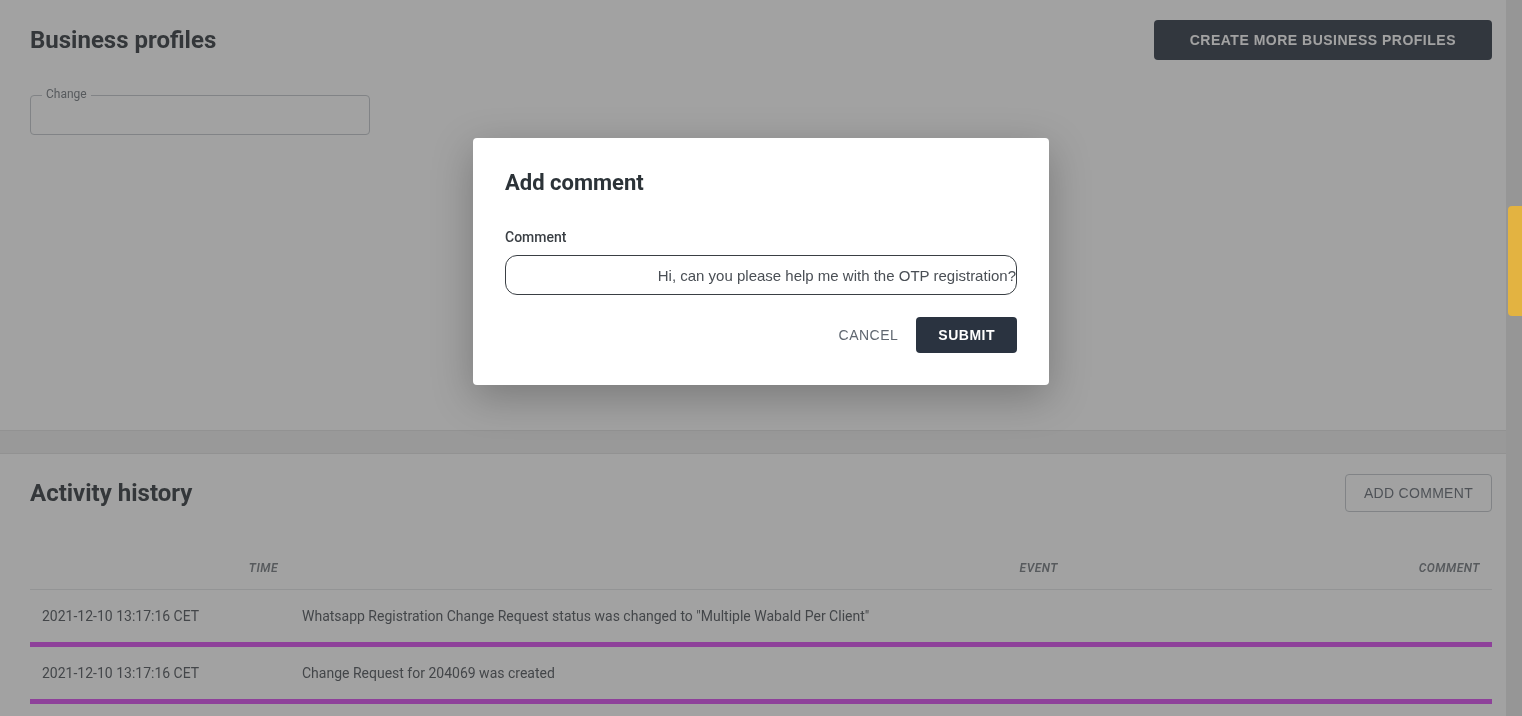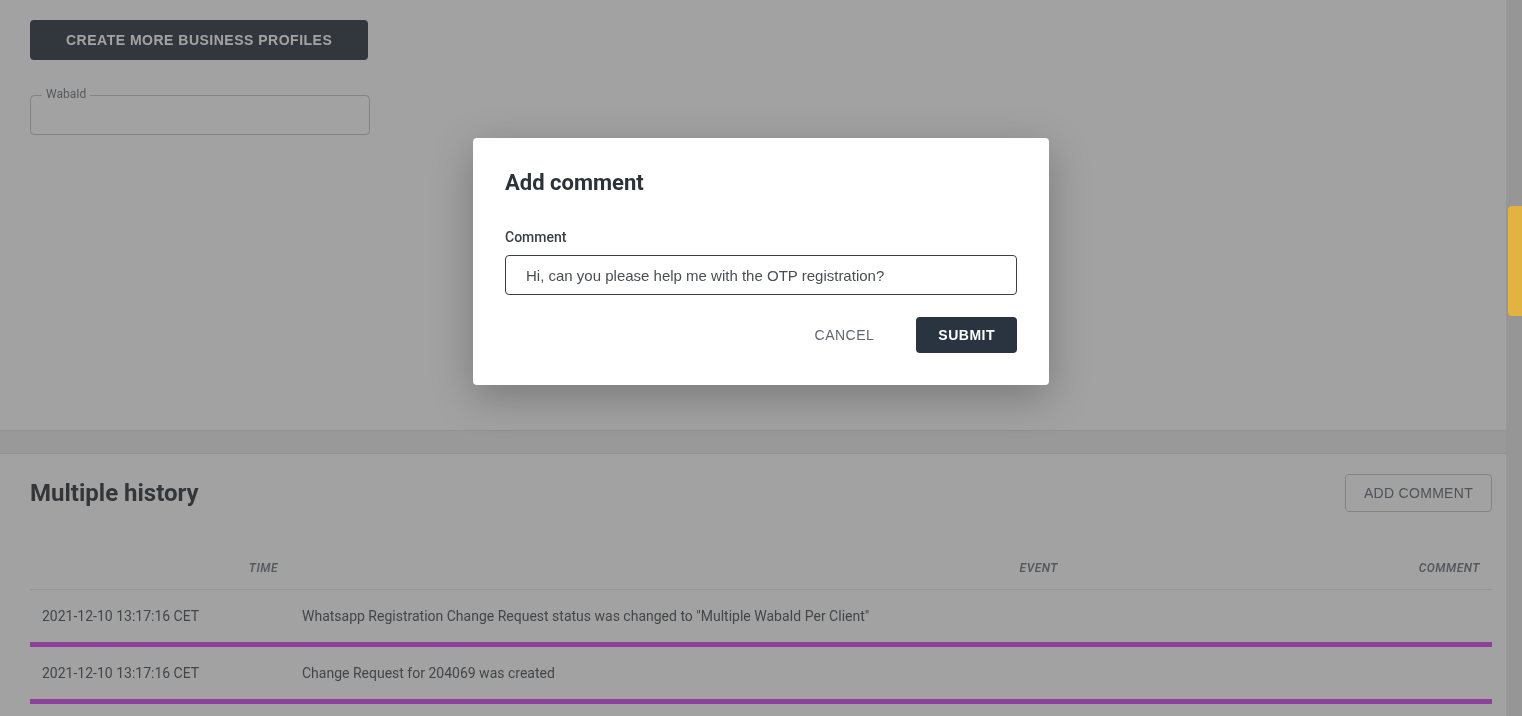--- a/index.html
+++ b/index.html
@@ -179,32 +179,33 @@
       font-size: 14px;
       font-weight: 500;
       color: #3a3f44;
       margin-bottom: 10px;
       display: block;
     }
     .modal-input {
       width: 100%;
       height: 40px;
       border: 1px solid #3a3f44;
-      border-radius: 4px;
-      padding: 8px 20px;
+      border-radius: 12px;
+      padding: 8px 0;
       font-size: 15px;
       color: #4a4f55;
       outline: none;
+      text-align: right;
     }
     .modal-actions {
       margin-top: 22px;
       display: flex;
       justify-content: flex-end;
       align-items: center;
-      gap: 24px;
+      gap: 0;
     }
     .side-tab {
       position: absolute;
       right: 0;
       top: 206px;
       width: 14px;
       height: 110px;
       background: #e3b341;
       border-top-left-radius: 4px;
       border-bottom-left-radius: 4px;
@@ -219,36 +220,37 @@
     }
   </style>
 </head>
 <body>
 
 <div class="page">
   <div class="scroll-area"></div>
 
   <section class="section">
     <div class="section-header">
+      <h2 class="section-title">Business profiles</h2>
       <button class="btn-dark">CREATE MORE BUSINESS PROFILES</button>
     </div>
     <div class="filter-row">
       <div class="field-wrap">
-        <span class="field-label">WabaId</span>
+        <span class="field-label">Change</span>
         <input class="field-input" type="text" value="" style="">
       </div>
     </div>
     <div class="spacer-business"></div>
   </section>
 
   <div class="gap-bar"></div>
 
   <section class="section">
     <div class="section-header">
-      <h2 class="section-title">Multiple history</h2>
+      <h2 class="section-title">Activity history</h2>
       <button class="btn-outline">ADD COMMENT</button>
     </div>
 
     <table class="table">
       <thead>
         <tr>
           <th class="col-time">TIME</th>
           <th class="col-event">EVENT</th>
           <th class="col-comment">COMMENT</th>
         </tr>

